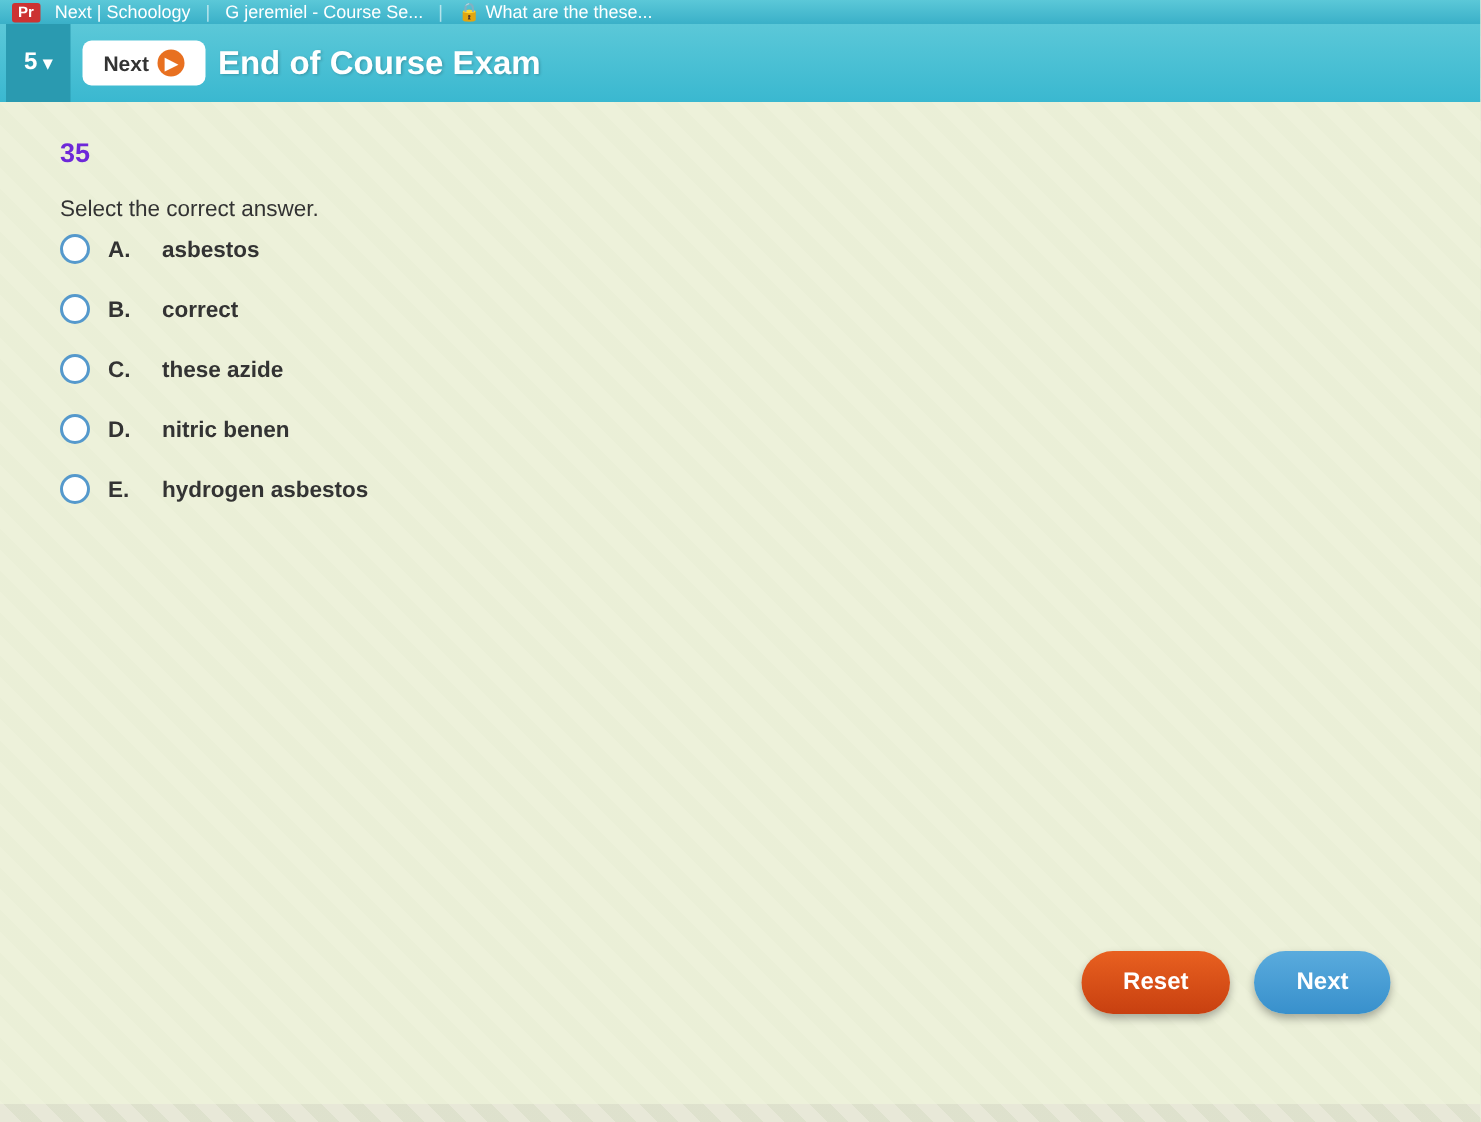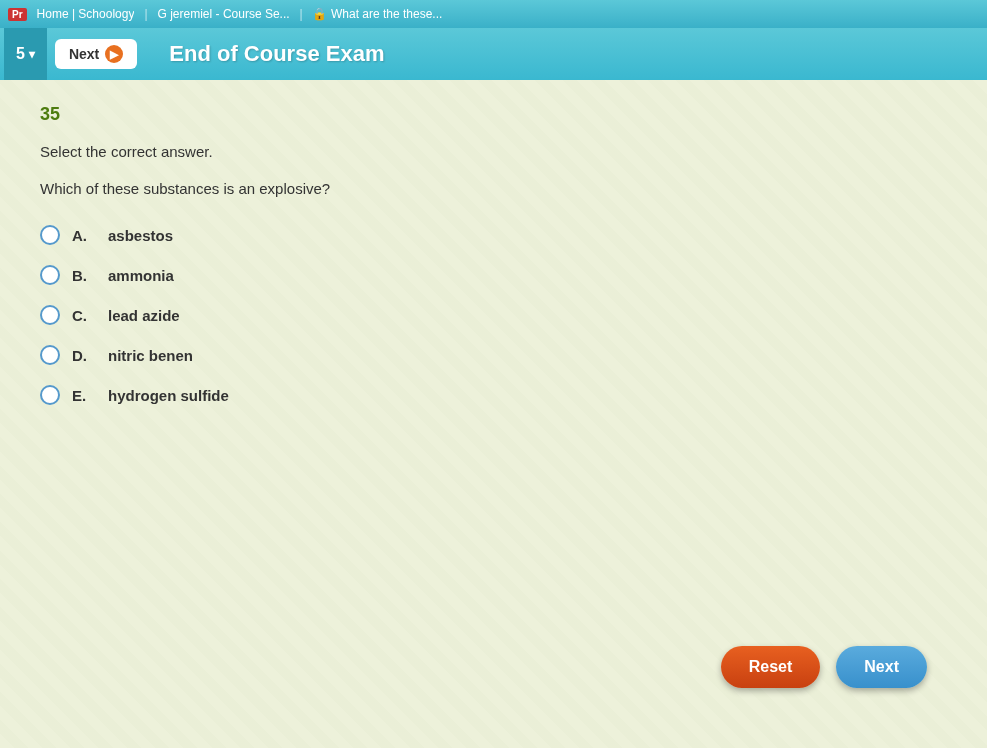--- a/index.html
+++ b/index.html
@@ -16,21 +16,21 @@
           transparent,
           transparent 10px,
           rgba(200,210,180,0.3) 10px,
           rgba(200,210,180,0.3) 20px
         );
     }
 
     
     .browser-top-bar {
       width: 100%;
-      height: 28px;
+      height: 16px;
       background: linear-gradient(to bottom, #5bc8d8, #3ab0c8);
       display: flex;
       align-items: center;
       padding: 0 8px;
       gap: 10px;
     }
 
     .browser-tab-item {
       color: white;
       font-size: 12px;
@@ -100,43 +100,43 @@
       align-items: center;
       justify-content: center;
       color: white;
       font-size: 11px;
     }
 
     .exam-title {
       color: white;
       font-size: 22px;
       font-weight: bold;
-      margin-left: 24px;
+      margin-left: 0;
       text-shadow: 1px 1px 2px rgba(0,0,0,0.2);
     }
 
     
     .main-content {
       padding: 24px 40px;
       background: rgba(240, 245, 220, 0.7);
       min-height: 668px;
       position: relative;
     }
 
     .question-number {
       font-size: 18px;
       font-weight: bold;
-      color: #4d7c0f;
+      color: #6d28d9;
       margin-bottom: 18px;
     }
 
     .question-instruction {
       font-size: 15px;
       color: #333;
-      margin-bottom: 20px;
+      margin-bottom: 8px;
     }
 
     .question-text {
       font-size: 15px;
       color: #333;
       margin-bottom: 28px;
     }
 
     .answer-option {
       display: flex;
@@ -203,21 +203,21 @@
       font-weight: bold;
       cursor: pointer;
       box-shadow: 0 3px 6px rgba(0,0,0,0.3);
     }
   </style>
 </head>
 <body>
 
 <div class="browser-top-bar">
   <span class="pr-icon">Pr</span>
-  <span class="browser-tab-item">Home | Schoology</span>
+  <span class="browser-tab-item">Next | Schoology</span>
   <span class="browser-tab-divider">|</span>
   <span class="browser-tab-item">G jeremiel - Course Se...</span>
   <span class="browser-tab-divider">|</span>
   <span class="browser-tab-item">🔒 What are the these...</span>
 </div>
 
 <div class="exam-header">
   <div class="question-number-badge">
     <span>5</span>
     <span style="margin-left:4px;font-size:12px;">▾</span>
@@ -228,60 +228,59 @@
   </button>
   <span class="exam-title">End of Course Exam</span>
 </div>
 
 <div class="main-content">
 
   <div class="question-number">35</div>
 
   <div class="question-instruction">Select the correct answer.</div>
 
-  <div class="question-text">Which of these substances is an explosive?</div>
 
   <div class="answer-option">
     <div class="radio-outer">
       
     </div>
     <span class="option-letter">A.</span>
     <span class="option-text">asbestos</span>
   </div>
 
   <div class="answer-option">
     <div class="radio-outer">
       
     </div>
     <span class="option-letter">B.</span>
-    <span class="option-text">ammonia</span>
+    <span class="option-text">correct</span>
   </div>
 
   <div class="answer-option">
     <div class="radio-outer">
       
     </div>
     <span class="option-letter">C.</span>
-    <span class="option-text">lead azide</span>
+    <span class="option-text">these azide</span>
   </div>
 
   <div class="answer-option">
     <div class="radio-outer">
       
     </div>
     <span class="option-letter">D.</span>
     <span class="option-text">nitric benen</span>
   </div>
 
   <div class="answer-option">
     <div class="radio-outer">
       
     </div>
     <span class="option-letter">E.</span>
-    <span class="option-text">hydrogen sulfide</span>
+    <span class="option-text">hydrogen asbestos</span>
   </div>
 
   <div class="bottom-buttons">
     <button class="reset-btn">Reset</button>
     <button class="next-btn-bottom">Next</button>
   </div>
 
 </div>
 
 </body></html>

